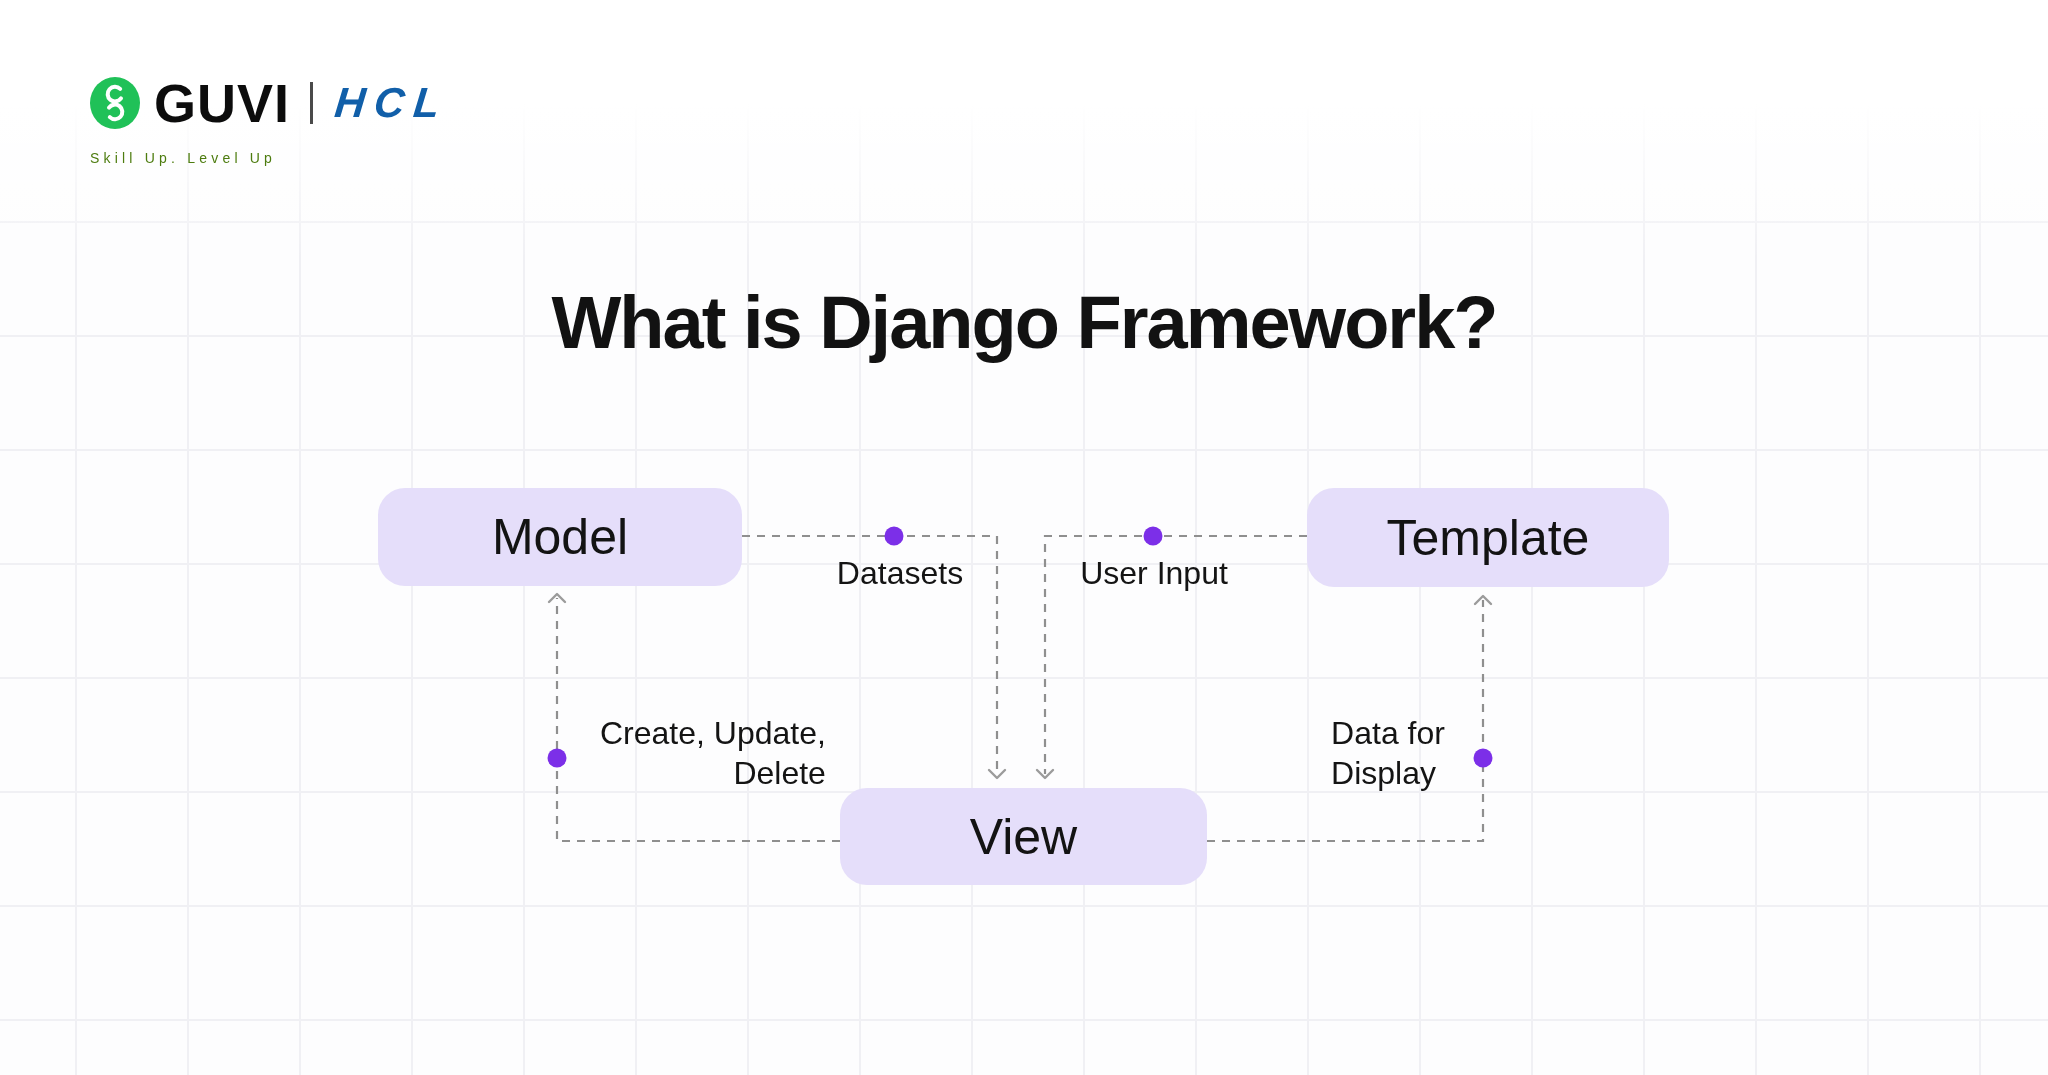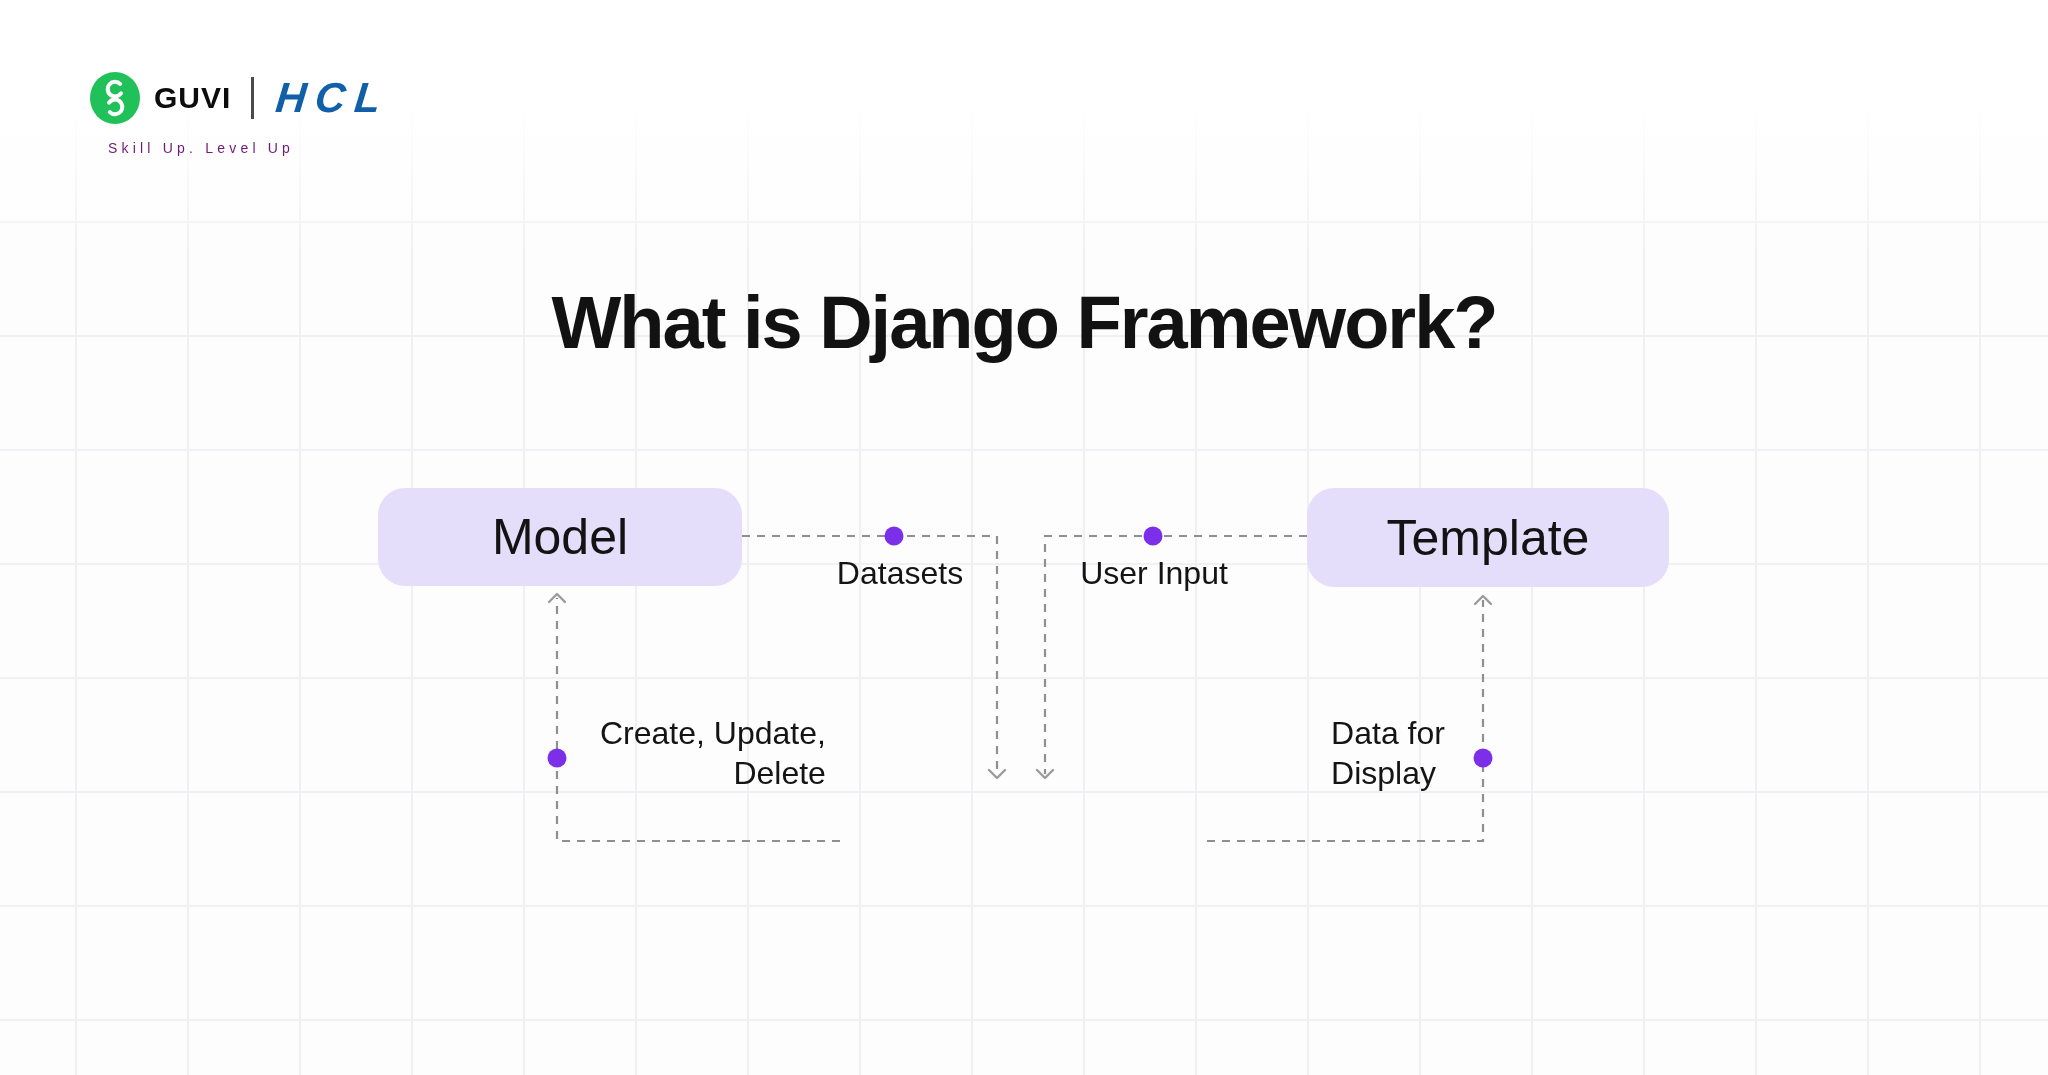--- a/index.html
+++ b/index.html
@@ -34,32 +34,32 @@
   .content{position:absolute;inset:0;z-index:2;}
 
   
   .brand{position:absolute;left:90px;top:72px;}
   .brand-row{display:flex;align-items:center;}
   .guvi-badge{
     width:50px;height:52px;border-radius:50%;background:var(--guvi-green);
     display:flex;align-items:center;justify-content:center;flex:0 0 auto;
   }
   .guvi-word{
-    font-size:30px;font-weight:700;letter-spacing:1px;color:#0c0c0c;margin-left:14px;
+    font-size:54px;font-weight:700;letter-spacing:1px;color:#0c0c0c;margin-left:14px;
   }
   .brand-divider{
     width:3px;height:42px;background:#4a4a4a;margin:0 22px 0 20px;flex:0 0 auto;
   }
   .hcl-word{
     font-size:42px;font-weight:900;font-style:italic;letter-spacing:9px;
     color:var(--hcl-blue);transform:skewX(-6deg);
   }
   .brand-tagline{
-    margin-top:16px;margin-left:18px;font-size:14px;letter-spacing:4.2px;
-    color:#701a75;font-weight:500;
+    margin-top:16px;margin-left:0;font-size:14px;letter-spacing:4.2px;
+    color:#4d7c0f;font-weight:500;
   }
 
   
   .title{
     position:absolute;left:0;top:280px;width:100%;text-align:center;
     font-size:74px;font-weight:700;letter-spacing:-2px;color:#121212;
   }
 
   
   .node{
@@ -112,20 +112,23 @@
     </header>
 
     <h1 class="title">What is Django Framework?</h1>
 
     <div class="node node-template">
       <span>Template</span>
     </div>
     <div class="node node-model">
       <span>Model</span>
     </div>
+    <div class="node node-view">
+      <span>View</span>
+    </div>
 
     <svg class="connectors" viewBox="0 0 2048 1075">
 
       <g>
         <path class="dash-line" d="M 742 536 H 997 V 774"></path>
         <path class="arrowhead" d="M 989 770 L 997 778 L 1005 770"></path>
         <circle cx="894" cy="536" r="9.5" fill="#7C2FE8"></circle>
       </g>
 
       <g>

